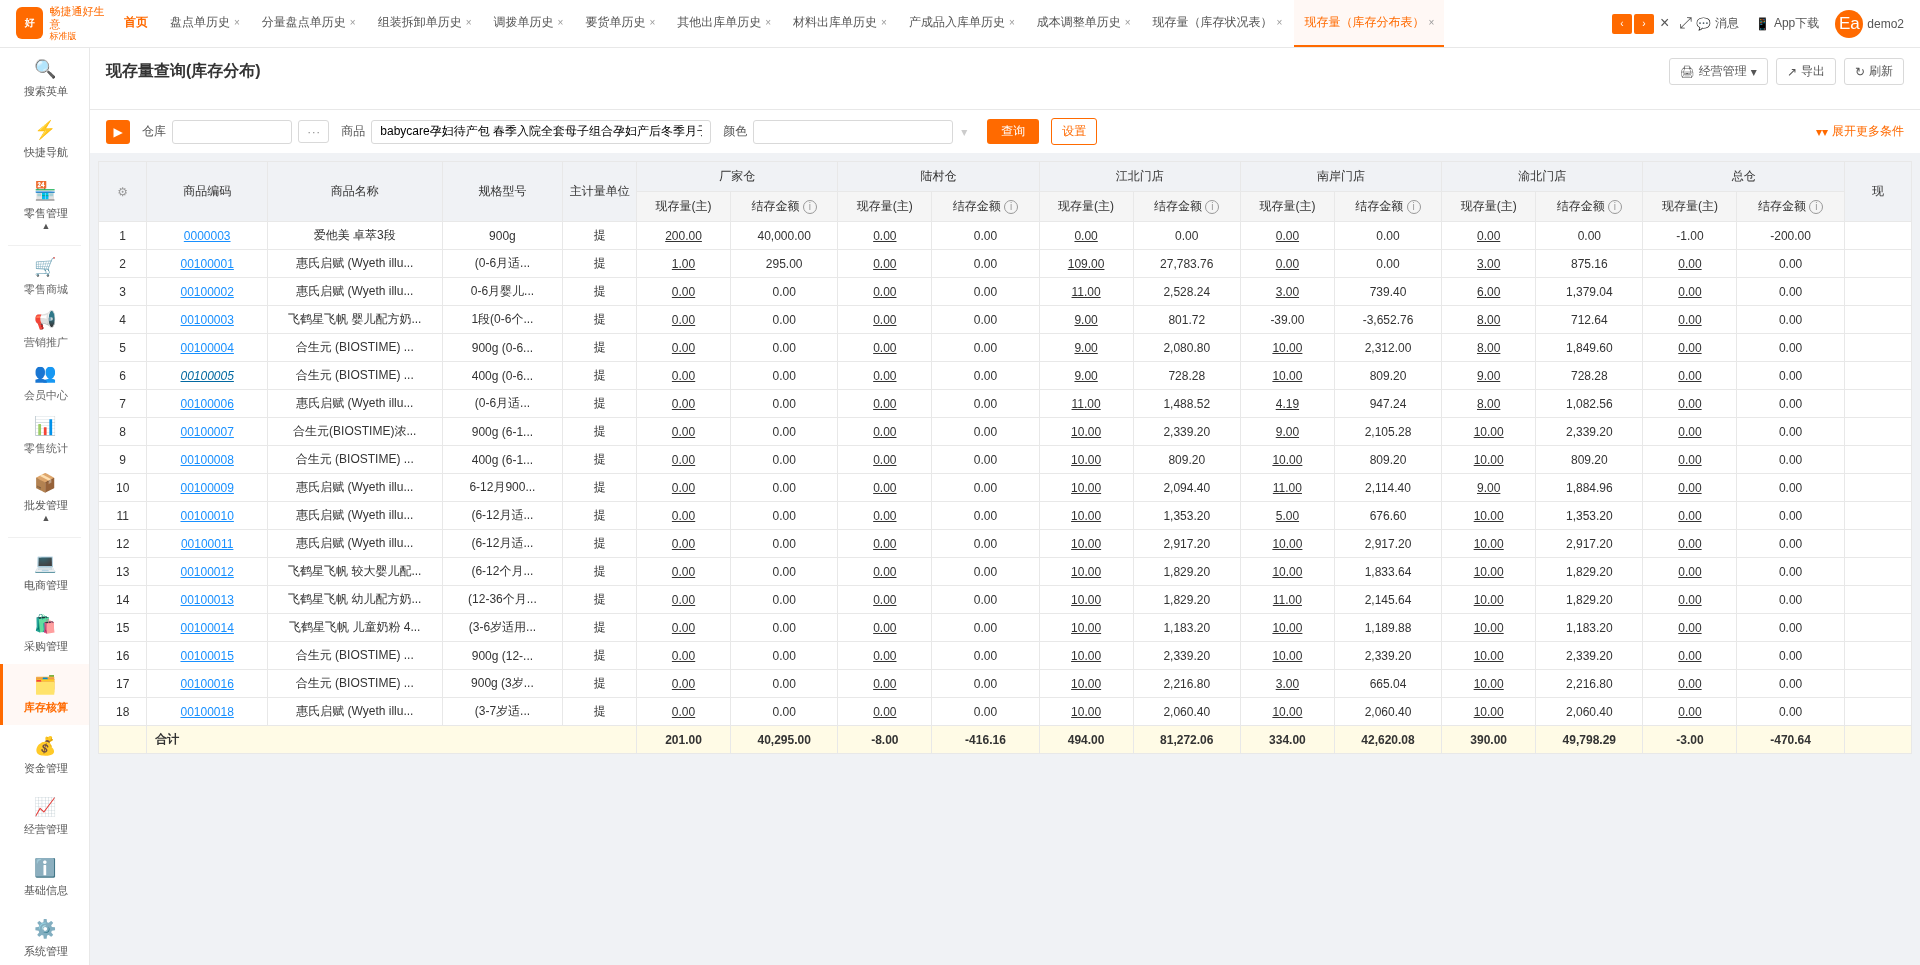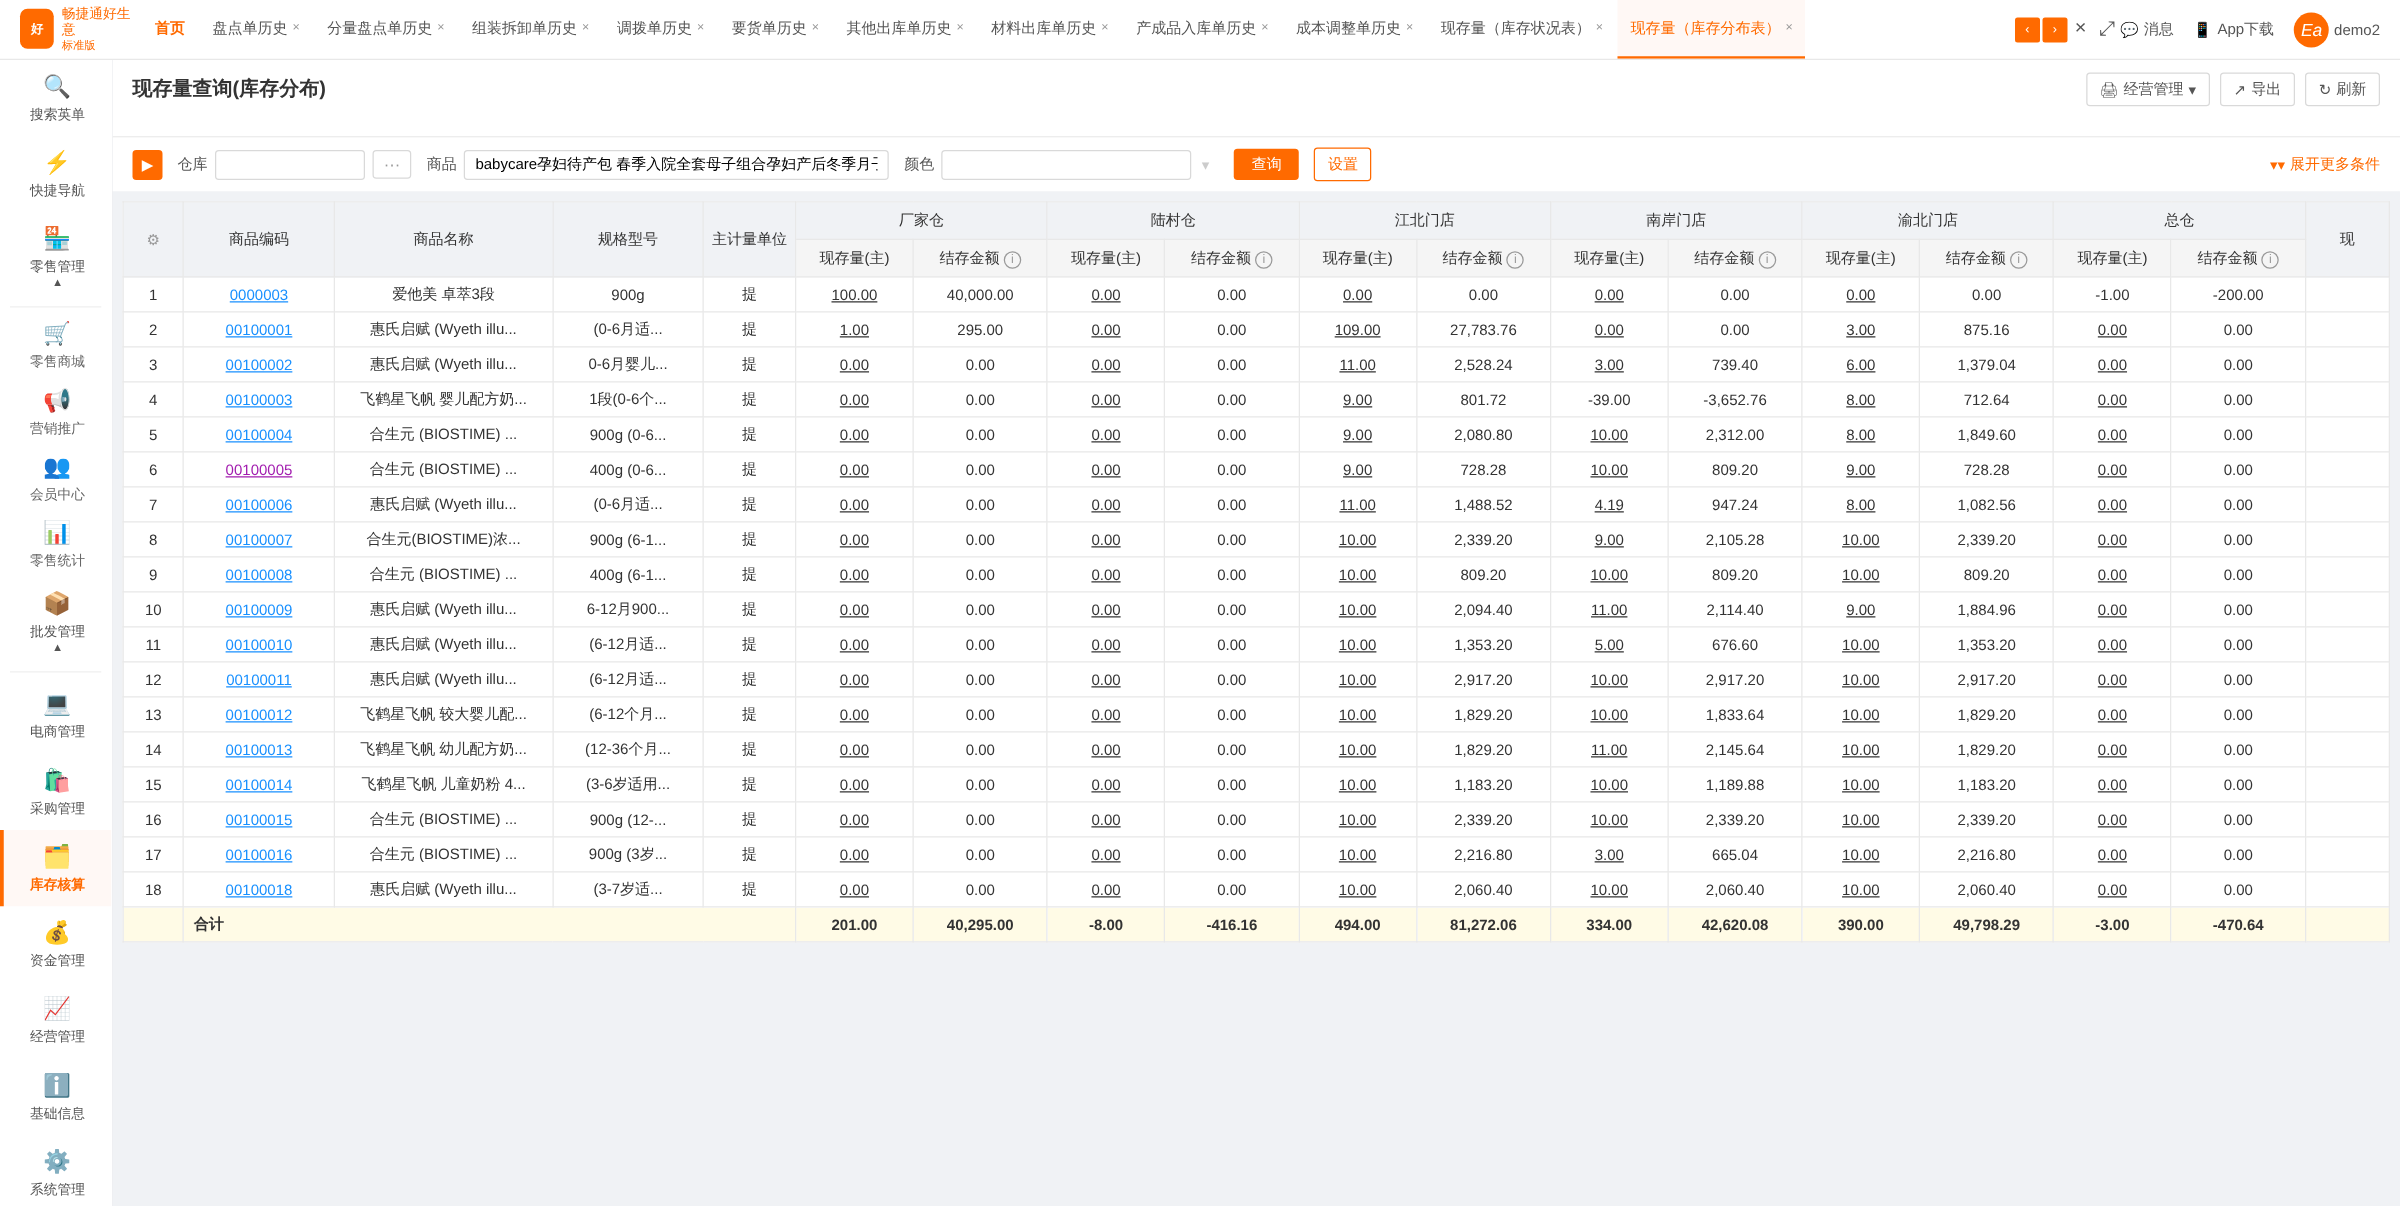--- a/index.html
+++ b/index.html
@@ -64,21 +64,21 @@
       font-size: 12px;
     }
     .top-right-item {
       display: flex; align-items: center; gap: 4px;
       cursor: pointer; color: #555;
     }
     .avatar {
       width: 28px; height: 28px; border-radius: 50%;
       background: #ff6a00;
       display: flex; align-items: center; justify-content: center;
-      color: #fff; font-size: 14px; font-style: italic;
+      color: #fff; font-size: 17px;
     }
     .nav-arrows {
       display: flex; gap: 2px;
     }
     .nav-arrow {
       width: 20px; height: 20px;
       background: #ff6a00;
       color: #fff;
       display: flex; align-items: center; justify-content: center;
       cursor: pointer; border-radius: 2px; font-size: 10px;
@@ -569,21 +569,21 @@
             <th>结存金额 <span class="info-icon">i</span></th>
           </tr>
         </thead>
         <tbody id="table-body">
             <tr>
     <td>1</td>
     <td style="color:#1890ff;text-decoration:underline;cursor:pointer;">0000003</td>
     <td title="爱他美 卓萃3段">爱他美 卓萃3段</td>
     <td>900g</td>
     <td>提</td>
-    <td class="num-link">100.00</td>
+    <td class="num-link">200.00</td>
     <td>40,000.00</td>
     <td class="num-link">0.00</td>
     <td>0.00</td>
     <td class="num-link">0.00</td>
     <td>0.00</td>
     <td class="num-link">0.00</td>
     <td class="num-normal">0.00</td>
     <td class="num-link">0.00</td>
     <td>0.00</td>
     <td class="num-red">-1.00</td>
@@ -665,21 +665,21 @@
     <td class="num-link">10.00</td>
     <td class="num-normal">2,312.00</td>
     <td class="num-link">8.00</td>
     <td>1,849.60</td>
     <td class="num-link">0.00</td>
     <td class="num-normal">0.00</td>
     <td></td>
   </tr>
             <tr>
     <td>6</td>
-    <td style="color:#a21caf;text-decoration:underline;cursor:pointer;">00100005</td>
+    <td style="color:#0369a1;text-decoration:underline;cursor:pointer;font-style:italic;">00100005</td>
     <td title="合生元 (BIOSTIME) ...">合生元 (BIOSTIME) ...</td>
     <td>400g (0-6...</td>
     <td>提</td>
     <td class="num-link">0.00</td>
     <td>0.00</td>
     <td class="num-link">0.00</td>
     <td>0.00</td>
     <td class="num-link">9.00</td>
     <td>728.28</td>
     <td class="num-link">10.00</td>

